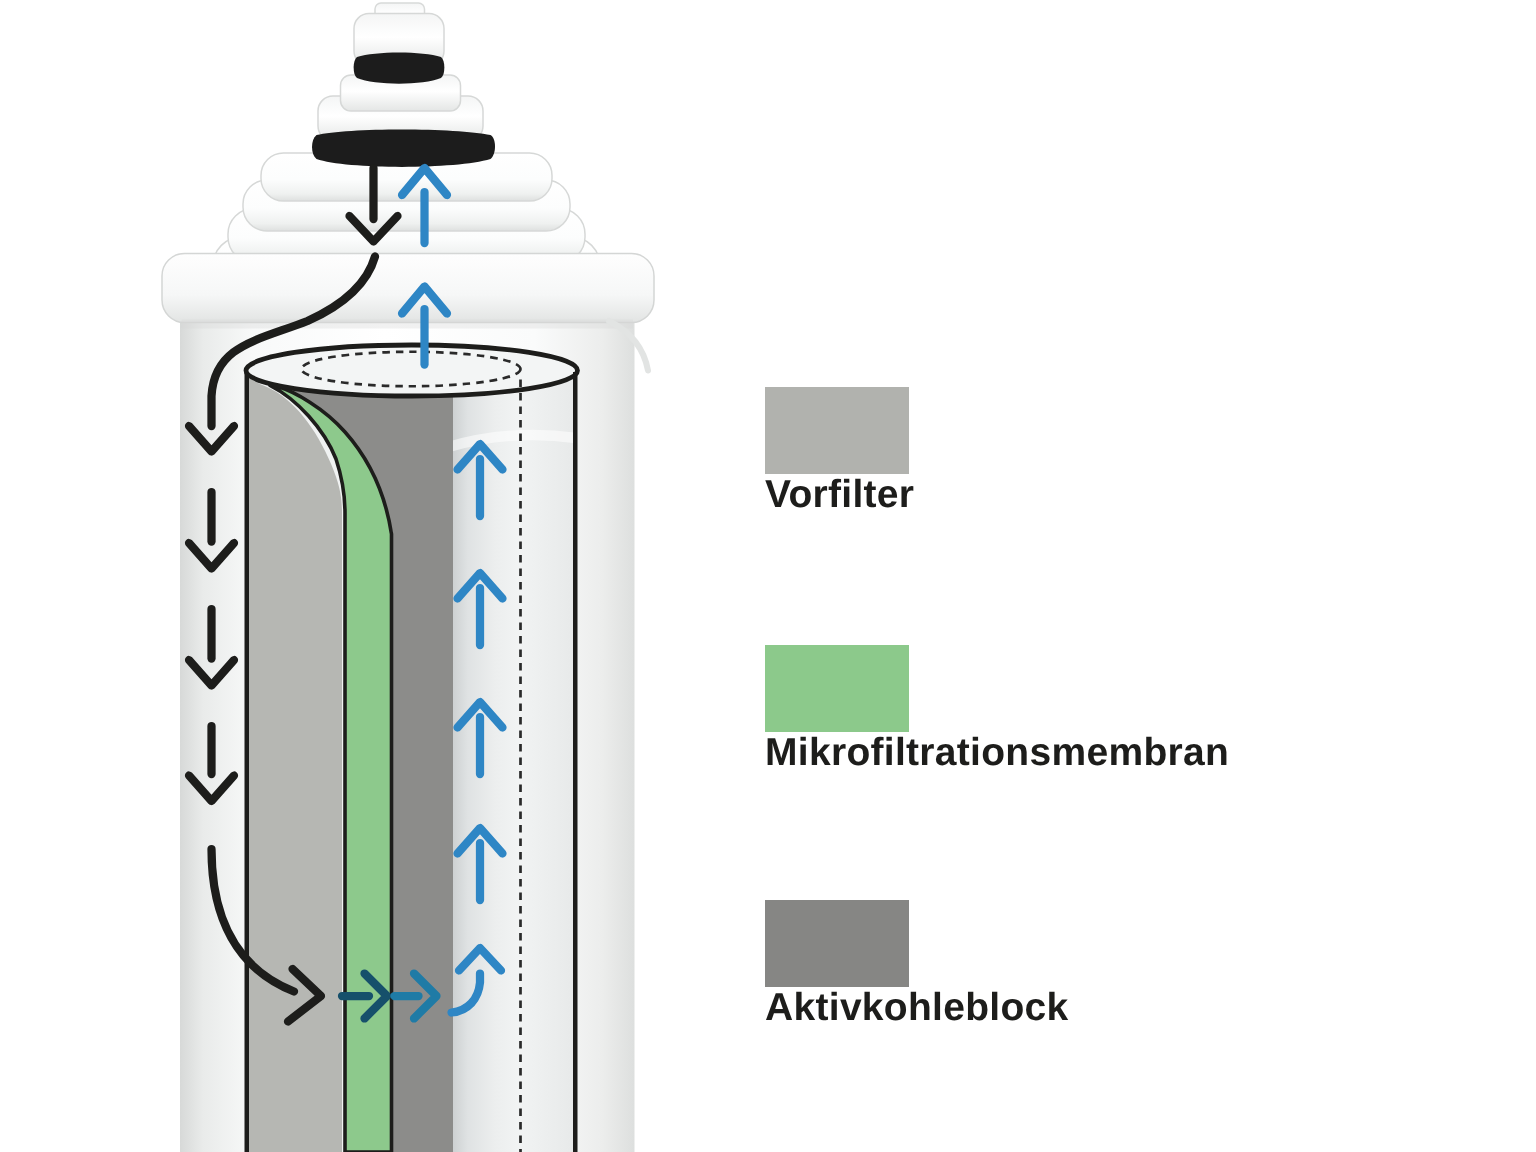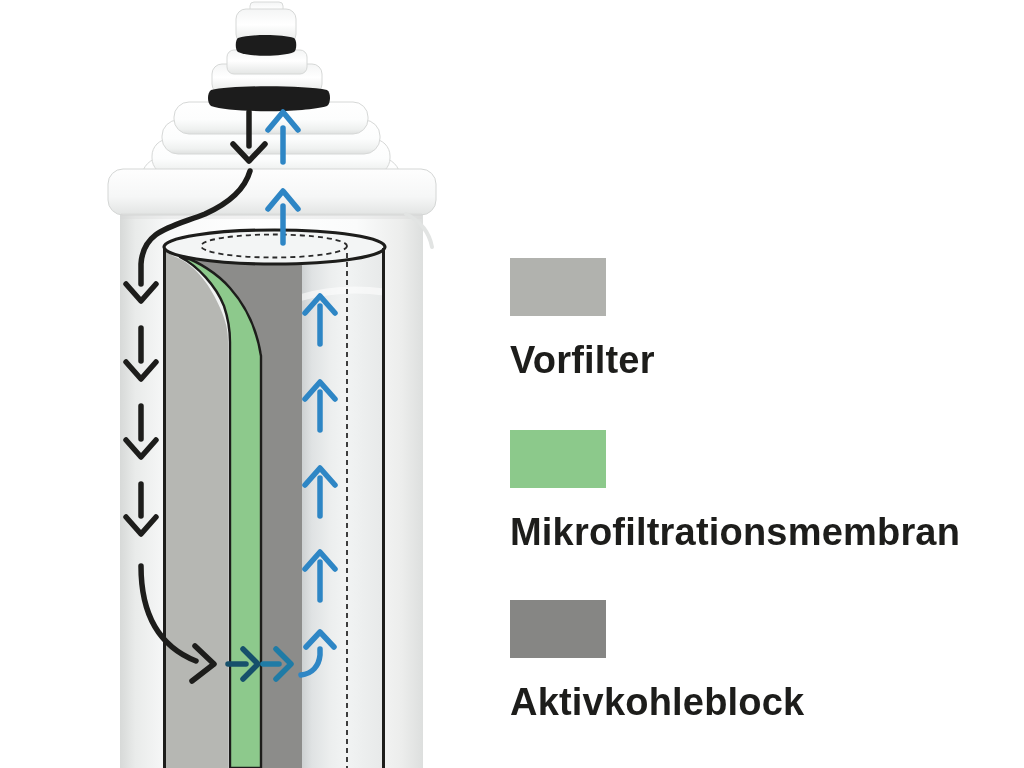--- a/index.html
+++ b/index.html
@@ -5,21 +5,21 @@
   html,body{margin:0;padding:0;background:#ffffff;}
   .stage{position:relative;width:1024px;height:768px;background:#ffffff;overflow:hidden;
          font-family:"Liberation Sans",sans-serif;}
   .diagram-svg{position:absolute;left:0;top:0;}
   .legend{position:absolute;left:510px;top:0;width:510px;height:768px;}
   .legend-item{position:absolute;left:0;}
   .legend-item.i0{top:258px;}
   .legend-item.i1{top:430px;}
   .legend-item.i2{top:600px;}
   .swatch{width:96px;height:58px;}
-  .legend-label{margin-top:25px;font-size:38px;font-weight:700;letter-spacing:.2px;
+  .legend-label{font-size:26px;font-weight:700;letter-spacing:.2px;
                 color:#1d1d1b;white-space:nowrap;line-height:1;}
 </style>
 </head>
 <body>
 
 <div class="stage">
 
   <svg class="diagram-svg" width="500" height="768" viewBox="0 0 500 768">
     <defs>
       <linearGradient id="gBody" x1="0" y1="0" x2="1" y2="0">

